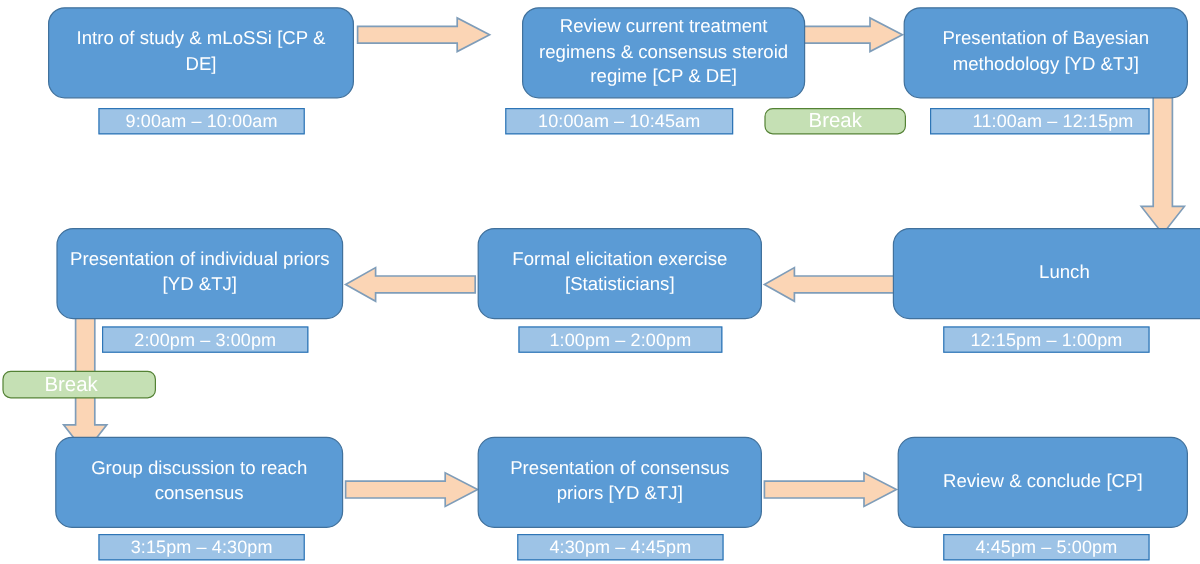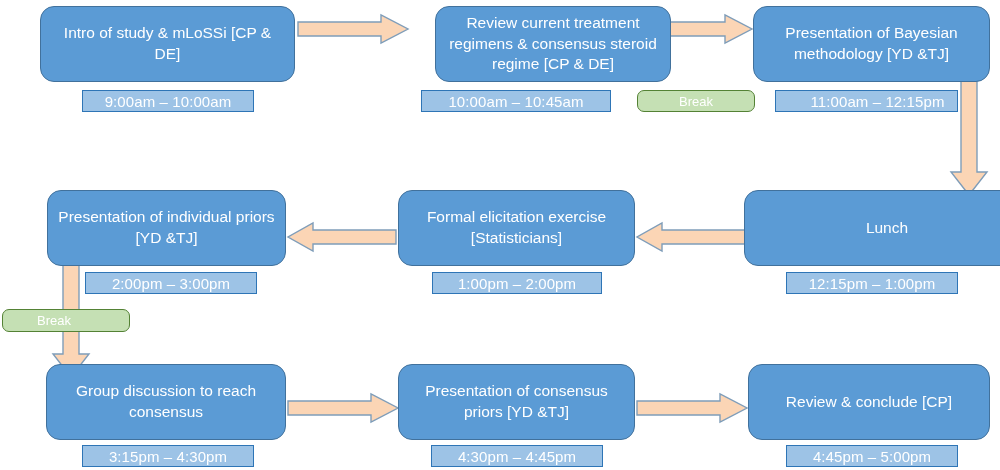--- a/index.html
+++ b/index.html
@@ -45,21 +45,21 @@
     letter-spacing:.1px;
   }
 
   
   .breakchip{
     position:absolute;
     background:#c5e0b4;
     border:1px solid #548235;
     border-radius:7px;
     color:#ffffff;
-    font-size:13px;
+    font-size:17px;
     display:flex;
     align-items:center;
     justify-content:center;
     box-sizing:border-box;
     z-index:6;
   }
   .breakchip.left-align{justify-content:flex-start;padding-left:34px;}
 
   
   .arrow{position:absolute;z-index:2;}

